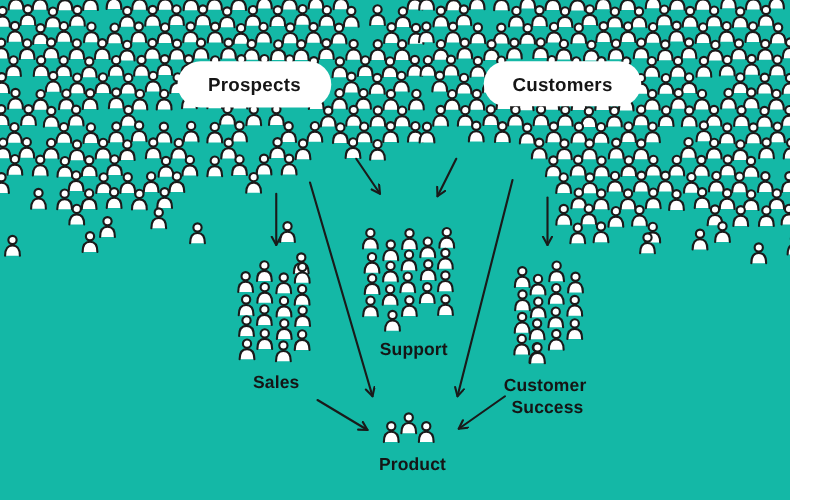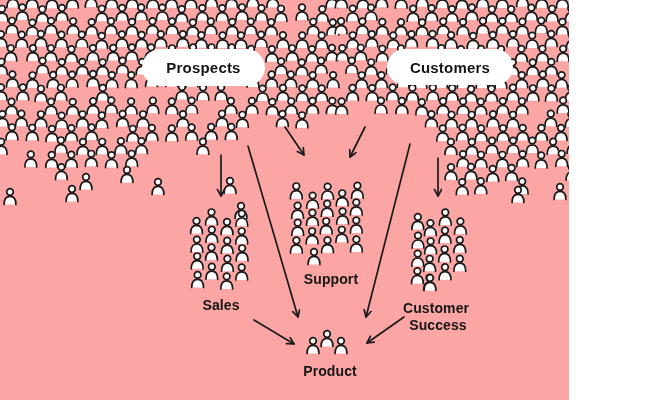--- a/index.html
+++ b/index.html
@@ -1,19 +1,19 @@
 <!DOCTYPE html>
 <html><head>
 <meta charset="utf-8">
 <style>
   html,body{margin:0;padding:0;background:#ffffff;}
   .stage{
     position:relative;
-    width:569px;height:400px;
-    background:#fca5a5;
+    width:632px;height:400px;
+    background:#14b8a6;
     overflow:hidden;
     font-family:"Liberation Sans",sans-serif;
   }
   svg{display:block;}
   .label-box{fill:#ffffff;stroke:none;}
   .crowd-label{
     font-family:"Liberation Sans",sans-serif;
     font-size:15px;font-weight:700;fill:#151515;
     text-anchor:middle;letter-spacing:.2px;
   }

